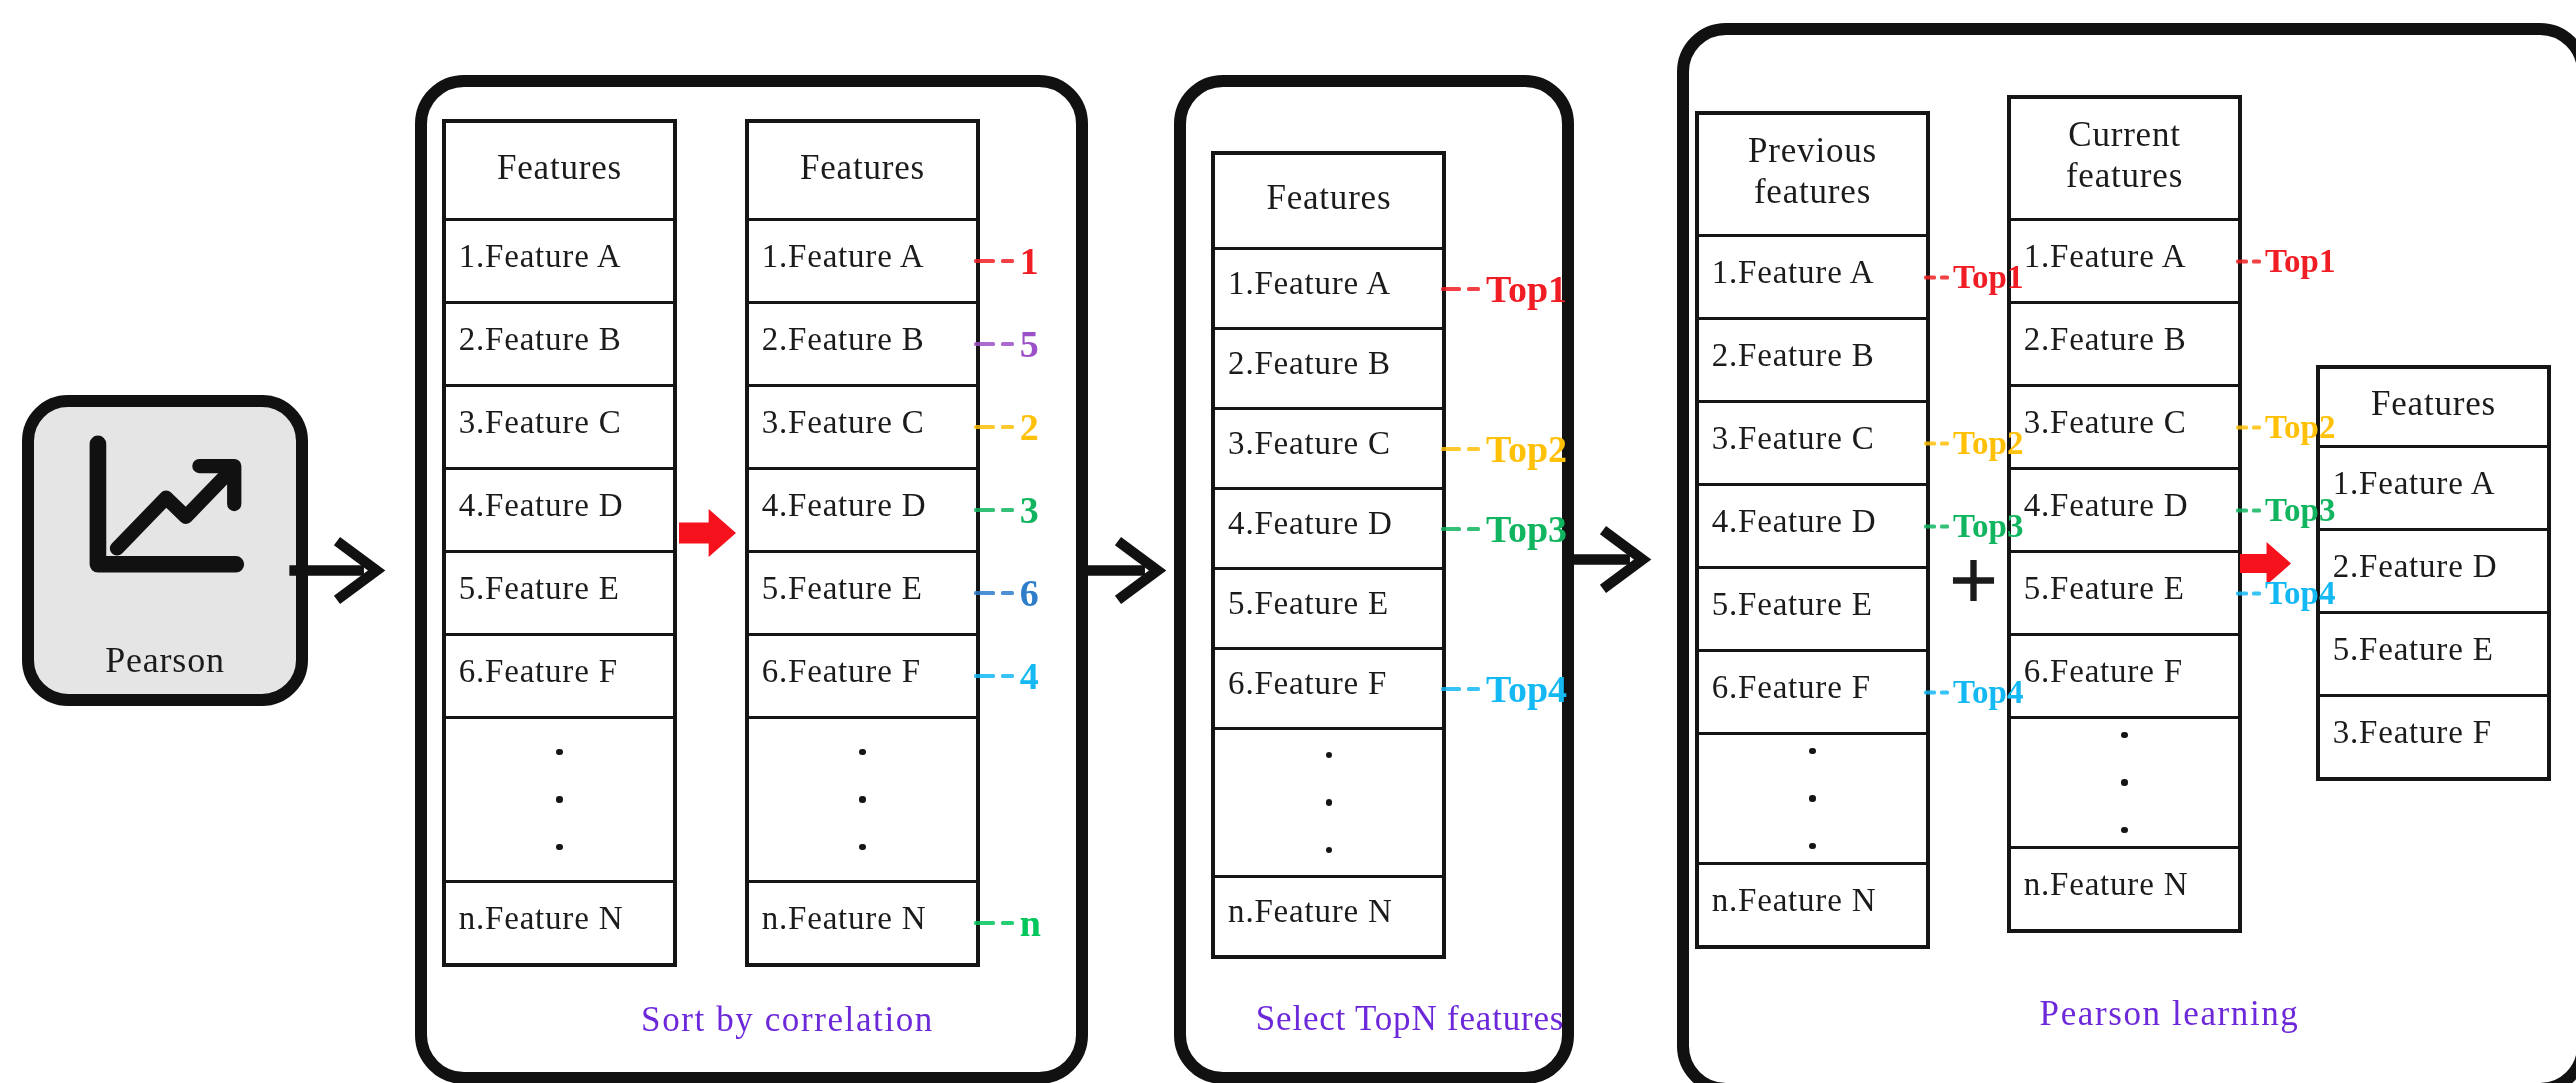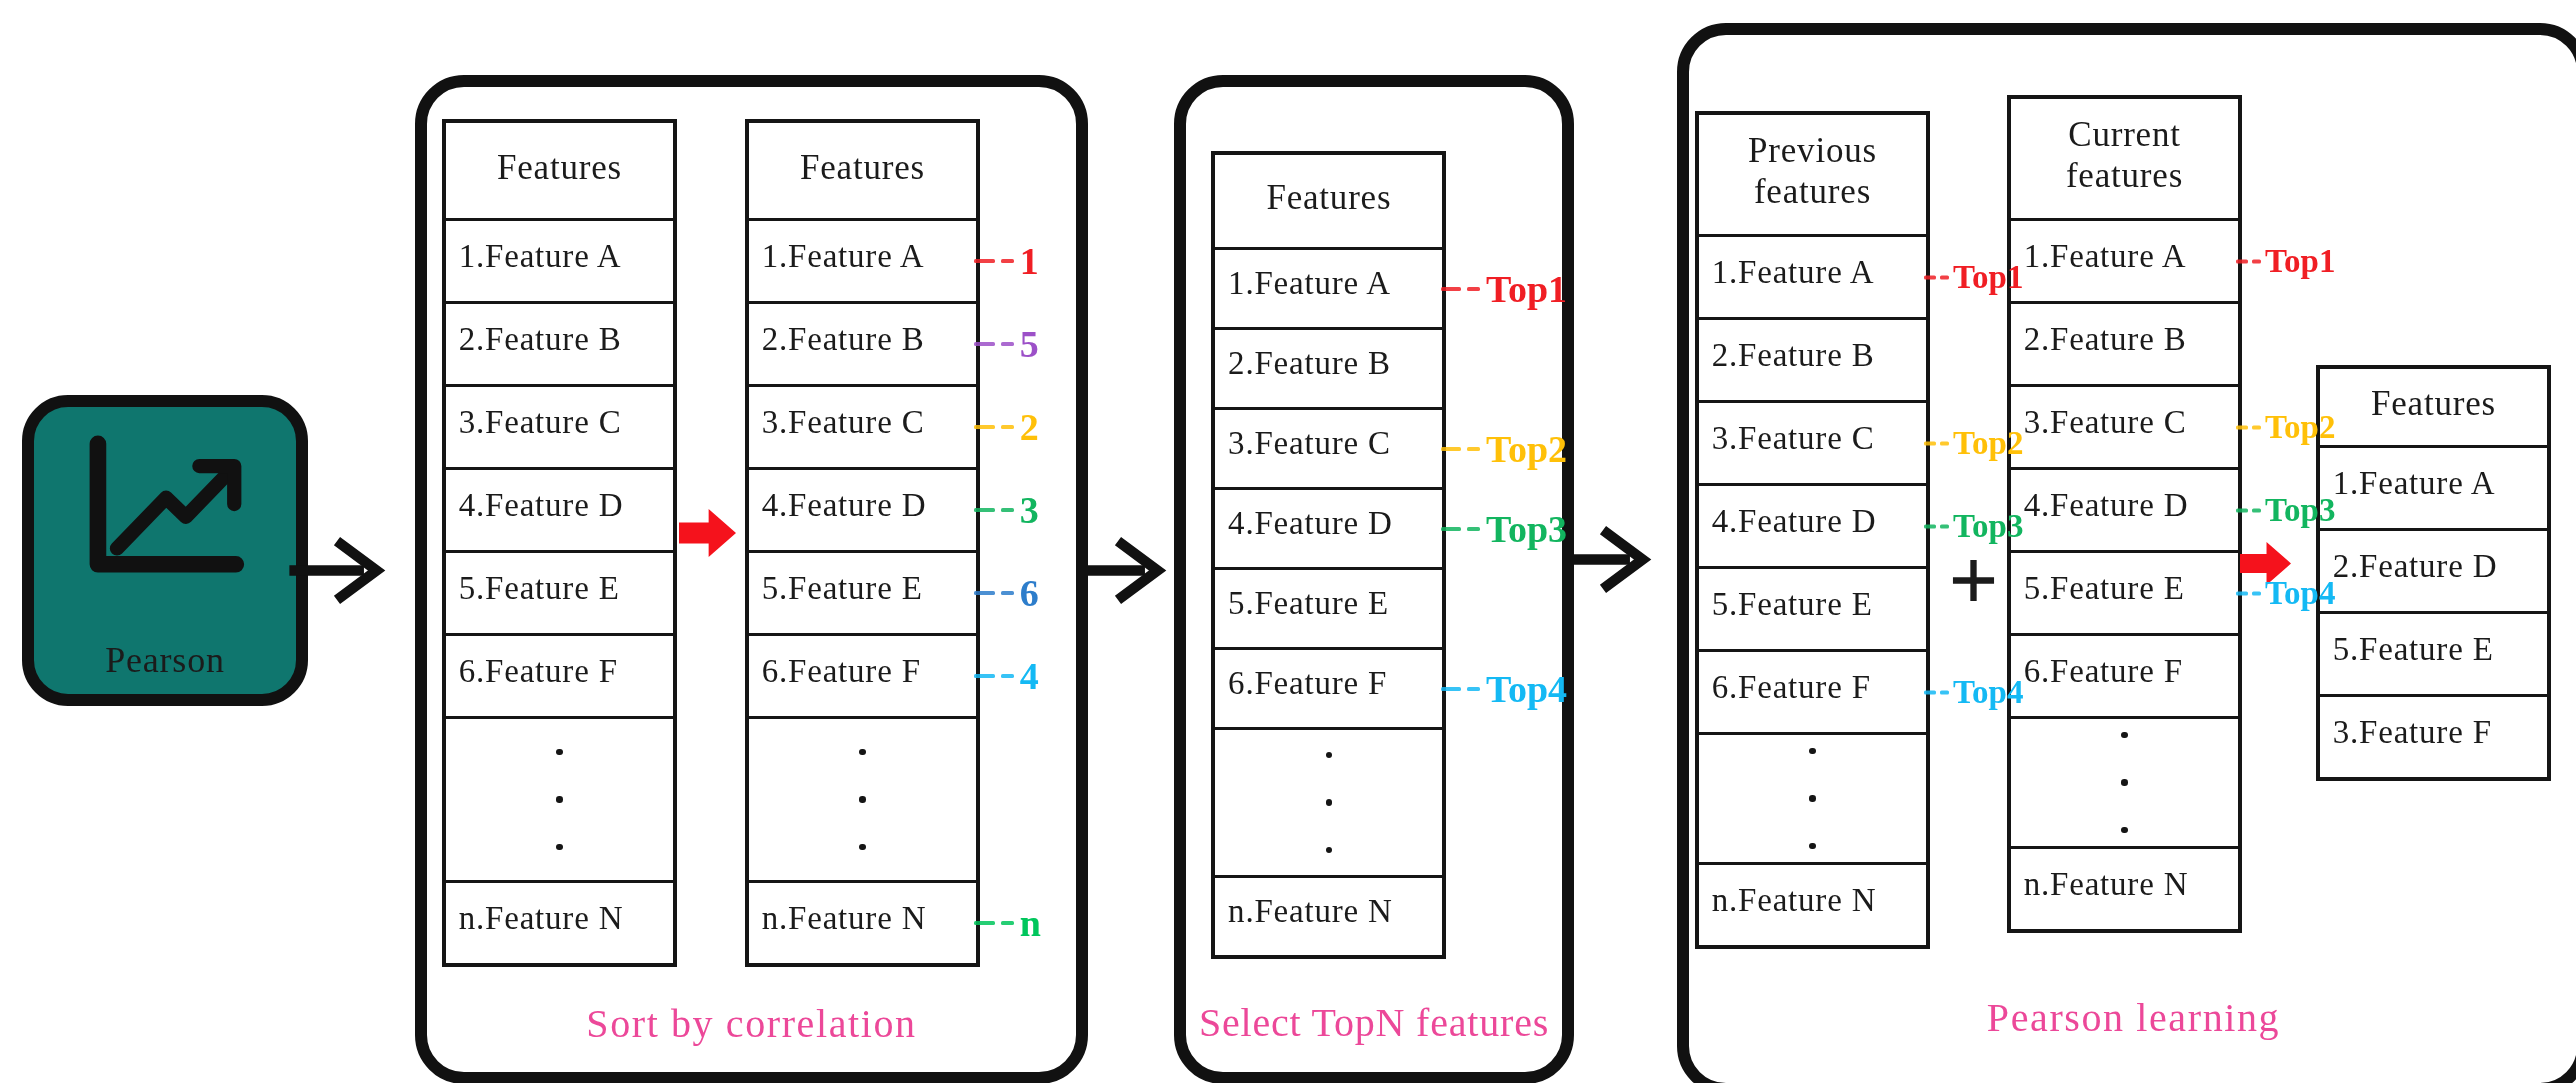--- a/index.html
+++ b/index.html
@@ -1,36 +1,36 @@
 <!DOCTYPE html>
 <html style="font-size:12.7px"><head>
 <meta charset="utf-8">
 <style>
   html,body{margin:0;padding:0;background:#ffffff;}
   .stage{position:relative;width:2576px;height:1083px;background:#ffffff;overflow:hidden;
          font-family:"Liberation Serif","DejaVu Serif",serif;color:#1b1b1b;}
 
   
   .pearson{position:absolute;left:22px;top:395px;width:262px;height:287px;
-           border:12px solid #111;border-radius:46px;background:#0f766e;font-family:Liberation Serif, serif;}
+           border:12px solid #111;border-radius:46px;background:#e5e5e5;font-family:Liberation Serif, serif;}
   .pearson svg{position:absolute;left:35px;top:20.6px;}
   .pearson-label{position:absolute;bottom:12.7px;left:0;width:100%;text-align:center;
                  font-size:36px;letter-spacing:0.8px;}
 
   
   .flow-arrow{position:absolute;}
 
   
   .panel{position:absolute;border:12px solid #111;border-radius:49px;background:#fff;}
   .panel-1{left:415px;top:75px;width:649px;height:985px;}
   .panel-2{left:1174px;top:75px;width:376px;height:985px;}
   .panel-3{left:1677px;top:23px;width:888px;height:1048px;border-width:12.7px;}
 
-  .caption{position:absolute;left:0;width:100%;text-align:center;font-size:40px;
-           letter-spacing:1.6px;color:#ec4899;white-space:nowrap;}
+  .caption{position:absolute;left:0;width:100%;text-align:center;font-size:35px;
+           letter-spacing:1.6px;color:#6d28d9;white-space:nowrap;padding-left:36px;}
   .panel-1 .caption{top:913px;}
   .panel-2 .caption{top:912px;letter-spacing:0.8px;text-align:center;}
   .panel-3 .caption{left:119px;width:651px;top:959px;}
 
   
   .table{position:absolute;width:227px;border:4px solid #151515;background:#fff;
          display:flex;flex-direction:column;}
   .cell{position:relative;flex:none;border-top:3.2px solid #151515;display:flex;
         align-items:center;box-sizing:border-box;}
   .cell:first-child{border-top:none;}

